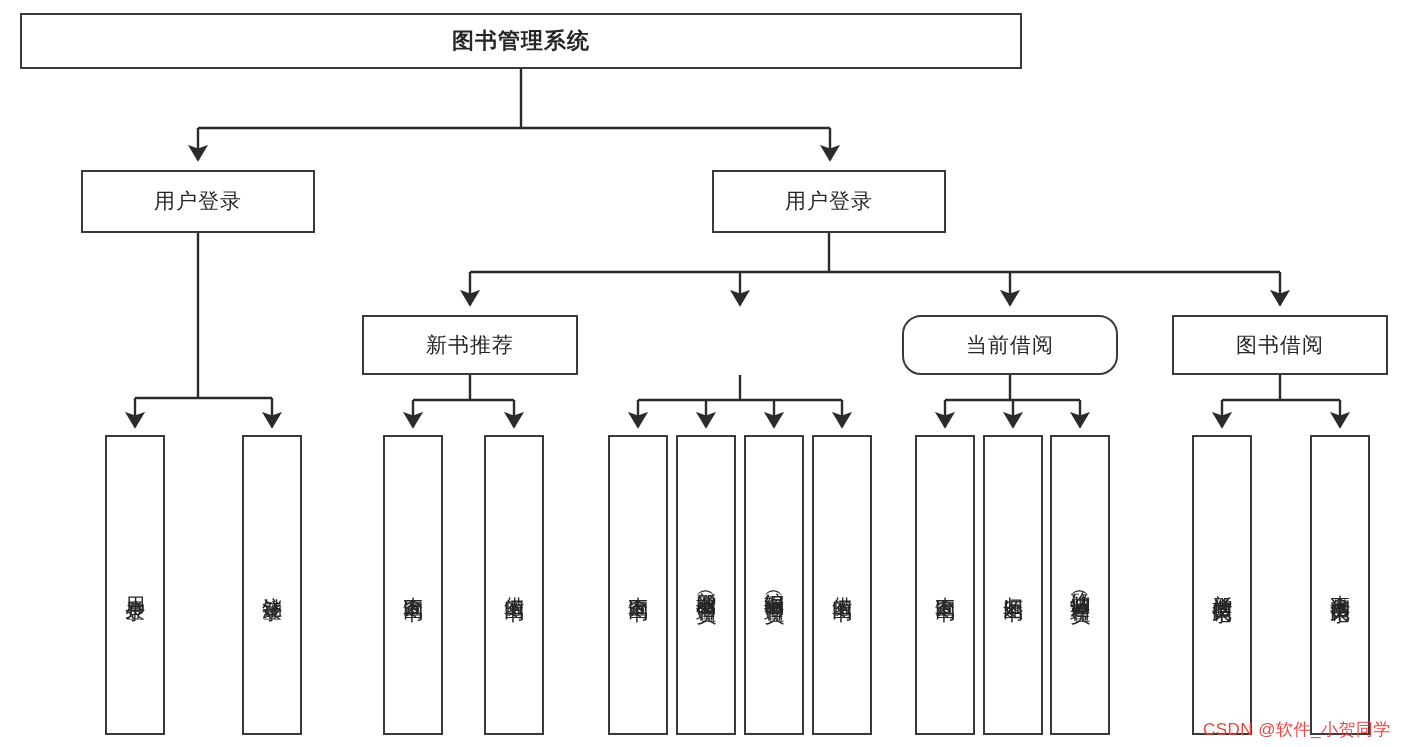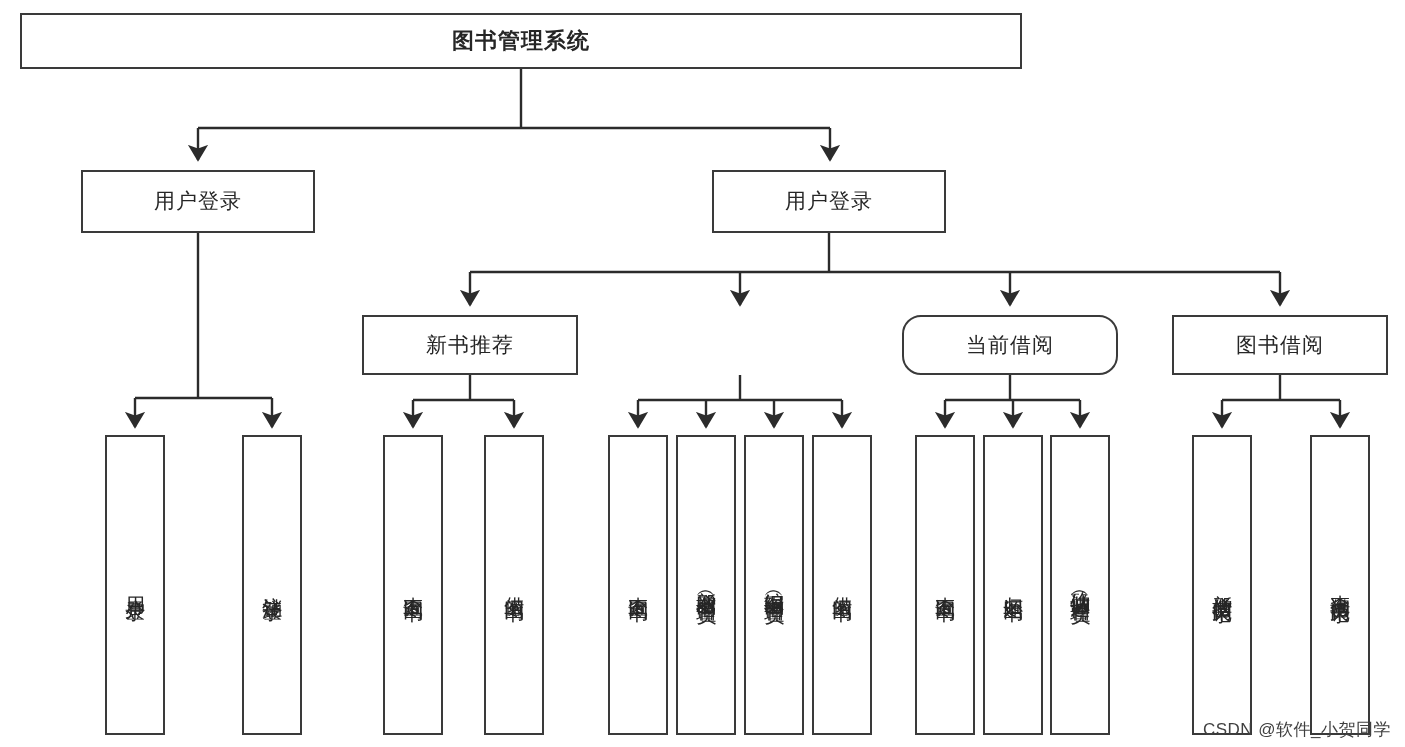--- a/index.html
+++ b/index.html
@@ -59,21 +59,21 @@
   }
   .node.vert .node-label {
     writing-mode: vertical-rl;
     text-orientation: upright;
   }
   #watermark {
     position: absolute;
     right: 14px;
     bottom: 6px;
     font-size: 17px;
-    color: #404040;
+    color: #ef4444;
     letter-spacing: 0.5px;
     white-space: nowrap;
     pointer-events: none;
   }
 </style>
 </head>
 <body>
 
 <div id="canvas">
 

